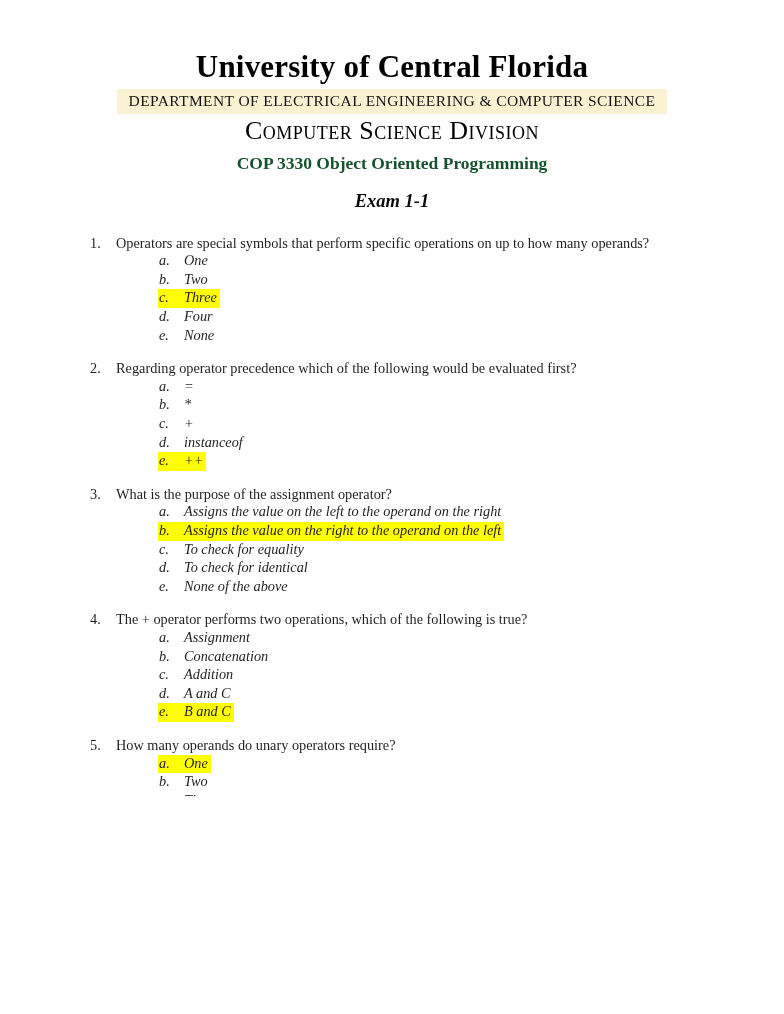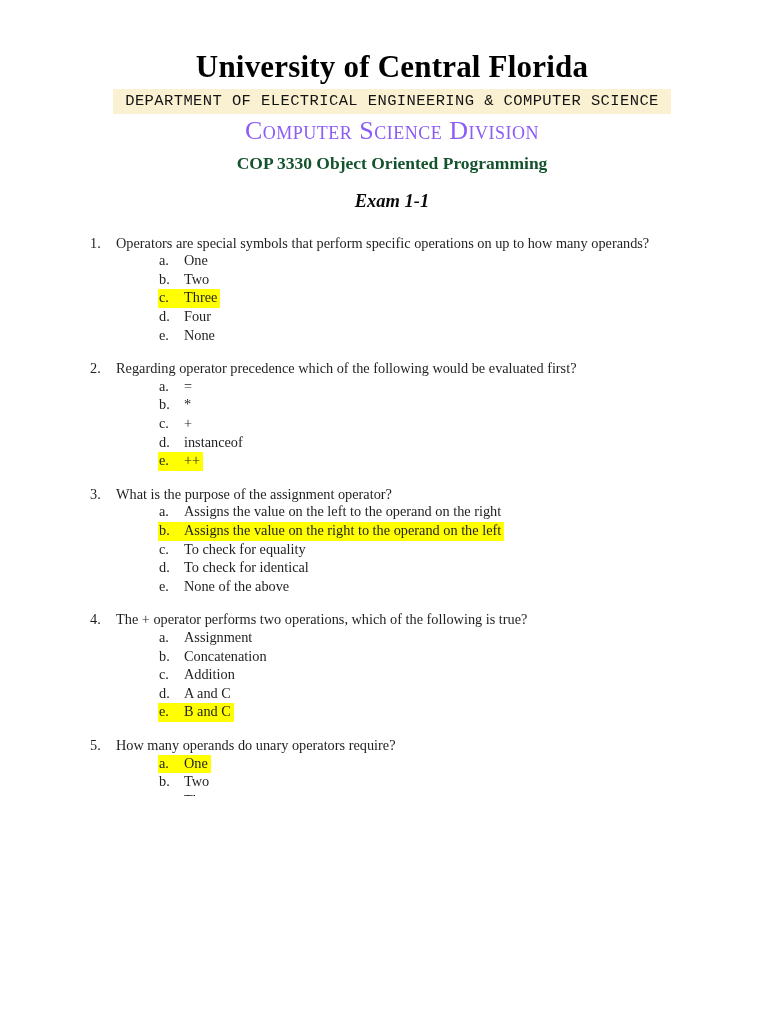--- a/index.html
+++ b/index.html
@@ -20,36 +20,36 @@
   }
   header { text-align: center; margin-left: -30px;  }
   .university-title {
     margin: 0;
     font-size: 31px;
     font-weight: bold;
     color: #000000;
     letter-spacing: 0.2px;
     line-height: 1.1;
   }
-  .dept-band-row { margin-top: 5px; font-family: Liberation Mono, monospace; }
+  .dept-band-row { margin-top: 5px; }
   .dept-band {
     display: inline-block;
     background: var(--band, #faf1d2);
     padding: 3px 12px 4px 12px;
     font-size: 15.5px;
     letter-spacing: 0.4px;
     color: #141414;
     white-space: nowrap;
   }
   .division {
     margin-top: 3px;
     font-size: 26px;
     font-variant: small-caps;
     letter-spacing: 0.5px;
-    color: #8b5cf6;
+    color: #000000;
     line-height: 1.1;
   }
   .course {
     margin-top: 7px;
     font-size: 17.5px;
     font-weight: bold;
     color: #14532d;
   }
   .exam-title {
     margin-top: 17px;
@@ -64,21 +64,21 @@
     line-height: 17.6px;
   }
   .question { margin: 0 0 15px 0; }
   .q-line { display: flex; }
   .q-num {
     flex: 0 0 26px;
     width: 26px;
   }
   .q-text { flex: 1; }
   .options { margin-left: 68px; }
-  .option { display: block; }
+  .option { display: block; font-style: italic; }
   .opt-inner { display: inline-block; padding: 0 3px 1px 1px; }
   .opt-inner.hl { background: var(--hl, #ffff00); }
   .opt-letter {
     display: inline-block;
     width: 25px;
   }
 </style>
 </head>
 <body>
 

